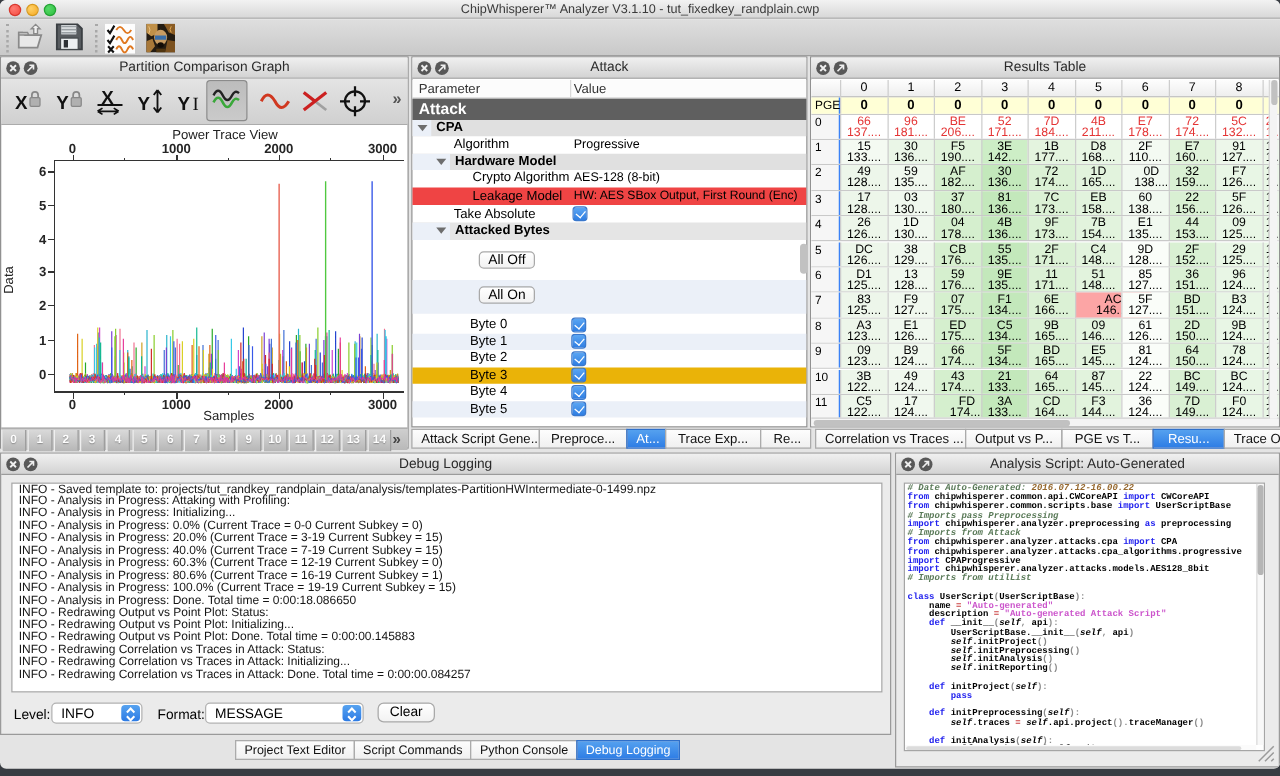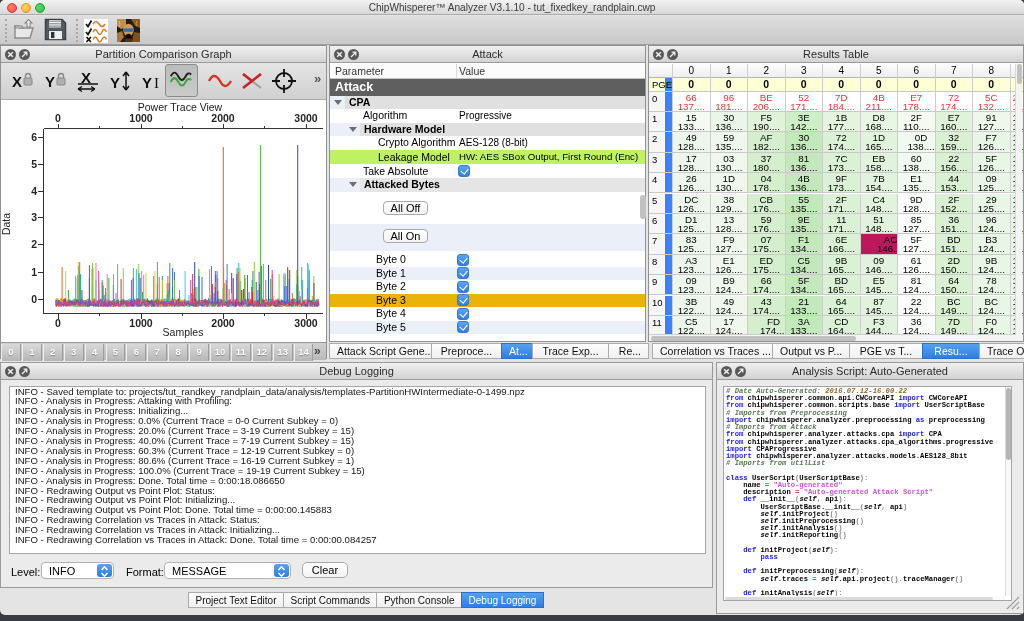--- a/index.html
+++ b/index.html
@@ -33,21 +33,21 @@
 .trow2{position:absolute;left:0;width:100%;font-size:10.5px;color:#000;white-space:nowrap;overflow:hidden;}
 .tri{display:inline-block;width:0;height:0;border-left:4px solid transparent;border-right:4px solid transparent;border-top:5px solid #6e6e6e;}
 .cb{position:absolute;width:12px;height:12px;border-radius:3px;background:linear-gradient(#5ba6f3,#2f7ee3);border:1px solid #3a78cc;}
 .cb:after{content:"";position:absolute;left:2.6px;top:1.4px;width:4.2px;height:6.2px;border:solid #fff;border-width:0 1.4px 1.4px 0;transform:rotate(40deg);}
 .pbtn2{position:absolute;background:linear-gradient(#ffffff,#f2f2f2);border:1px solid #a9a9a9;border-radius:4px;font-size:11px;text-align:center;color:#000;}
 
 #rt{position:absolute;left:0;top:18px;width:374px;height:271px;background:#fff;overflow:hidden;}
 .trh{position:absolute;left:0;width:100%;background:linear-gradient(#fdfdfd,#eeeeee);border-bottom:1px solid #b4b4b4;}
 .tch{position:absolute;top:0;height:14px;font-size:10px;text-align:center;line-height:14px;color:#000;border-left:1px solid #cdcdcd;}
 .trow{position:absolute;left:0;width:100%;border-bottom:1px solid #c9c9c9;}
-.rhc{position:absolute;left:0;top:0;bottom:0;width:23px;background:#f6f6f6;border-right:7px solid #3b82f6;}
+.rhc{position:absolute;left:0;top:0;bottom:0;width:23px;background:#f6f6f6;border-right:1px solid #3b82f6;}
 .rhl{position:absolute;left:3px;top:1px;font-size:9.5px;color:#000;}
 .tc{position:absolute;top:0;bottom:0;border-left:1px solid #cdcdcd;text-align:center;}
 .tc.pge{background:#ffffd6;font-size:10.5px;font-weight:bold;line-height:13px;}
 .tc.red2,.tc.g2{display:flex;flex-direction:column;justify-content:space-between;align-items:center;padding:1px 0 2px 0;font-size:9.8px;line-height:9px;}
 .red2{color:#e43434;}
 .g2{color:#000;}
 
 .sbthumb{position:absolute;background:#c1c1c1;border-radius:4px;}
 
 .combo{position:absolute;background:#fff;border:1px solid #b2b2b2;border-radius:4px;font-size:11px;color:#000;}
@@ -289,21 +289,21 @@
       </div>
  <div class="trow2" style="top:76.5px;height:13.5px;background:#e0e0e0;">
         <span style="position:absolute;left:0;width:30px;top:0;bottom:0;background:#ebf0f8;"></span>
         <span class="tri" style="position:absolute;left:19px;top:4px;"></span>
         <span style="position:absolute;left:34px;top:0px;font-weight:bold;">Hardware Model</span>
       </div>
  <div class="trow2" style="top:90px;height:13.5px;">
         <span style="position:absolute;left:48px;top:0px;">Crypto Algorithm</span>
         <span style="position:absolute;left:129px;top:1px;font-size:10px;">AES-128 (8-bit)</span>
       </div>
- <div class="trow2" style="top:103.5px;height:14.5px;background:#bef264;">
+ <div class="trow2" style="top:103.5px;height:14.5px;background:#ef4444;">
         <span style="position:absolute;left:48px;top:1px;">Leakage Model</span>
         <span style="position:absolute;left:129px;top:1.5px;font-size:9.7px;">HW: AES SBox Output, First Round (Enc)</span>
       </div>
  <div class="trow2" style="top:118px;height:14px;">
         <span style="position:absolute;left:33px;top:1px;">Take Absolute</span>
         <span class="cb" style="left:128px;top:1px;"></span>
       </div>
  <div class="trow2" style="top:132px;height:14px;background:#e5e5e5;">
         <span style="position:absolute;left:0;width:30px;top:0;bottom:0;background:#ebf0f8;"></span>
         <span class="tri" style="position:absolute;left:19px;top:4px;"></span>
@@ -714,21 +714,21 @@
             <span>175....</span>
           </div>
           <div class="tc g2" style="left:135.5px;width:37.5px;background:#c3e8bb;">
             <span>F1</span>
             <span>134....</span>
           </div>
           <div class="tc g2" style="left:173.0px;width:37.5px;background:#dbf1d5;">
             <span>6E</span>
             <span>166....</span>
           </div>
-          <div class="tc g2" style="left:210.5px;width:61px;background:#be185d;">
+          <div class="tc g2" style="left:210.5px;width:61px;background:#fca5a5;">
             <span>AC</span>
             <span>146....</span>
           </div>
           <div class="tc g2" style="left:248.0px;width:37.5px;background:#fafdf9;">
             <span>5F</span>
             <span>127....</span>
           </div>
           <div class="tc g2" style="left:285.5px;width:37.5px;background:#d9f0d3;">
             <span>BD</span>
             <span>151....</span>
@@ -998,21 +998,21 @@
           <svg width="11" height="11" viewBox="0 0 11 11">
             <path d="M3 8 L7.5 3.5 M4.5 3.2 L7.8 3.2 L7.8 6.5" stroke="#efefef" stroke-width="1.3" fill="none"></path>
           </svg>
         </div>
   <div class="ptitle">Analysis Script: Auto-Generated</div>
  </div>
  <div class="abs" style="left:6px;top:23px;width:289px;height:215px;background:#fff;border:1px solid #a5a5a5;overflow:hidden;">
   <div id="code" style="left:2px;top:1px;"><span class="cm"># Date Auto-Generated: <span class="nm">2016.07.12-16.00.22</span></span>
 <span class="kw">from</span> chipwhisperer.common.api.CWCoreAPI <span class="kw">import</span> CWCoreAPI
 <span class="kw">from</span> chipwhisperer.common.scripts.base <span class="kw">import</span> UserScriptBase
-<span class="cm"># Imports from Preprocessing</span>
+<span class="cm"># Imports pass Preprocessing</span>
 <span class="kw">import</span> chipwhisperer.analyzer.preprocessing <span class="kw">as</span> preprocessing
 <span class="cm"># Imports from Attack</span>
 <span class="kw">from</span> chipwhisperer.analyzer.attacks.cpa <span class="kw">import</span> CPA
 <span class="kw">from</span> chipwhisperer.analyzer.attacks.cpa_algorithms.progressive
 <span class="kw">import</span> CPAProgressive
 <span class="kw">import</span> chipwhisperer.analyzer.attacks.models.AES128_8bit
 <span class="cm"># Imports from utilList</span>
 
 <span class="kw">class</span> UserScript<span class="pn">(</span>UserScriptBase<span class="pn">):</span>
     name <span class="op">=</span> <span class="st">"Auto-generated"</span>

